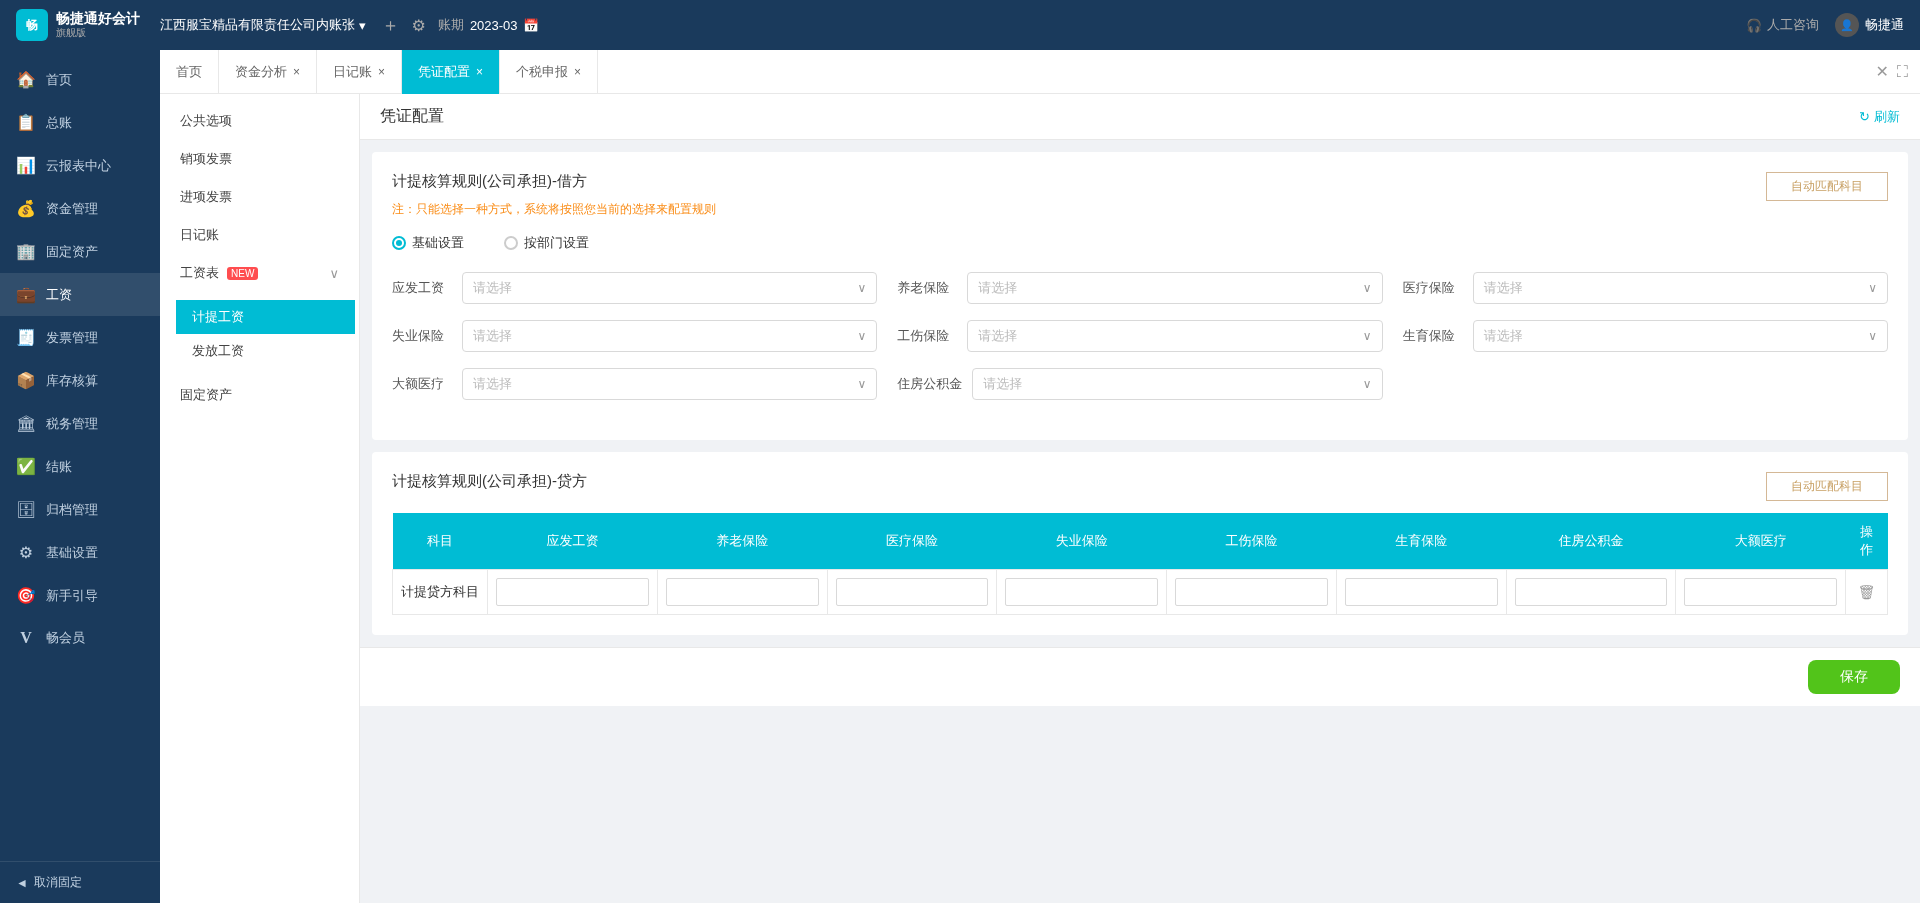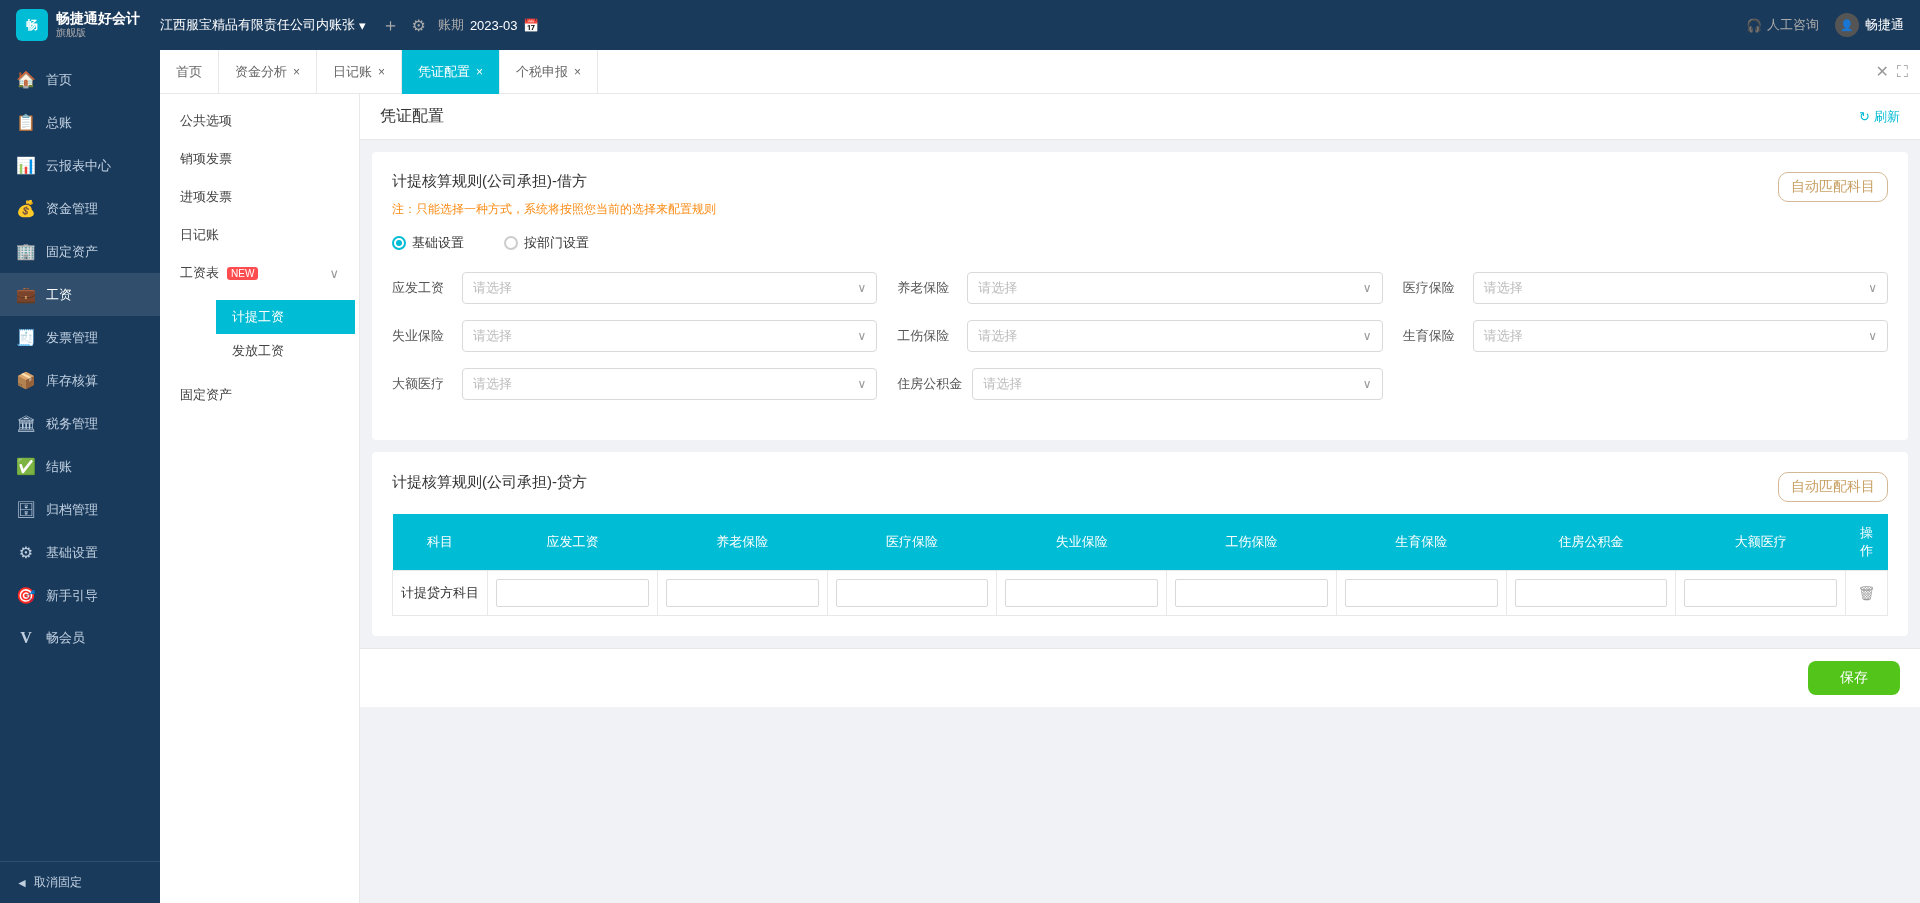--- a/index.html
+++ b/index.html
@@ -43,21 +43,21 @@
     .tab-bar-actions { margin-left: auto; display: flex; align-items: center; padding: 0 12px; gap: 8px; }
     .tab-action-btn { color: #999; cursor: pointer; font-size: 16px; }
 
     
     .page-content { flex: 1; display: flex; overflow: hidden; }
 
     
     .left-menu { width: 200px; background: white; border-right: 1px solid #e8e8e8; flex-shrink: 0; padding: 8px 0; }
     .left-menu-item { padding: 10px 20px; font-size: 13px; color: #444; cursor: pointer; display: flex; align-items: center; justify-content: space-between; }
     .new-badge { background: #ff4d4f; color: white; font-size: 10px; padding: 1px 4px; border-radius: 3px; }
-    .left-menu-sub { padding: 8px 4px 8px 16px; margin-left: 40px; }
+    .left-menu-sub { padding: 8px 4px 8px 16px; }
     .left-menu-sub-item { padding: 8px 16px; font-size: 13px; color: #444; cursor: pointer; }
     .left-menu-sub-item.active { color: white; background: #00bcd4; }
 
     
     .main-panel { flex: 1; overflow-y: auto; padding: 0; position: relative; }
 
     
     .page-title-bar { display: flex; align-items: center; justify-content: space-between; padding: 12px 20px; background: white; border-bottom: 1px solid #e8e8e8; }
     .page-title { font-size: 16px; font-weight: 500; color: #333; }
     .refresh-btn { display: flex; align-items: center; gap: 4px; color: #00bcd4; cursor: pointer; font-size: 13px; }
@@ -73,21 +73,21 @@
     .radio-circle { width: 14px; height: 14px; border-radius: 50%; border: 2px solid #ccc; display: flex; align-items: center; justify-content: center; }
     .radio-circle.checked { border-color: #00bcd4; }
     .radio-circle.checked::after { content: ''; width: 6px; height: 6px; background: #00bcd4; border-radius: 50%; }
 
     
     .form-grid { display: grid; grid-template-columns: repeat(3, 1fr); gap: 16px 20px; margin-bottom: 20px; }
     .form-item { display: flex; align-items: center; gap: 10px; }
     .form-label { font-size: 13px; color: #555; white-space: nowrap; min-width: 60px; }
     .form-select { flex: 1; height: 32px; border: 1px solid #d9d9d9; border-radius: 4px; display: flex; align-items: center; justify-content: space-between; padding: 0 10px; cursor: pointer; background: white; font-size: 13px; color: #bbb; }
     .form-select-arrow { color: #999; font-size: 12px; }
-    .auto-match-btn { background: white; border: 1px solid #d4b896; color: #c8a064; padding: 5px 12px; border-radius: 10px; cursor: pointer; font-size: 14px; }
+    .auto-match-btn { background: white; border: 1px solid #d4b896; color: #c8a064; padding: 5px 24px; border-radius: 0; cursor: pointer; font-size: 12px; }
 
     
     .credit-table { width: 100%; border-collapse: collapse; }
     .credit-table th { background: #00bcd4; color: white; padding: 10px 8px; font-size: 13px; font-weight: normal; text-align: center; }
     .credit-table td { padding: 8px; border: 1px solid #e8e8e8; text-align: center; }
     .credit-table .row-label { color: #333; text-align: left; white-space: nowrap; }
     .table-input { width: 100%; height: 28px; border: 1px solid #d9d9d9; border-radius: 2px; text-align: center; font-size: 12px; }
     .delete-btn { color: #999; cursor: pointer; font-size: 14px; }
 
     

